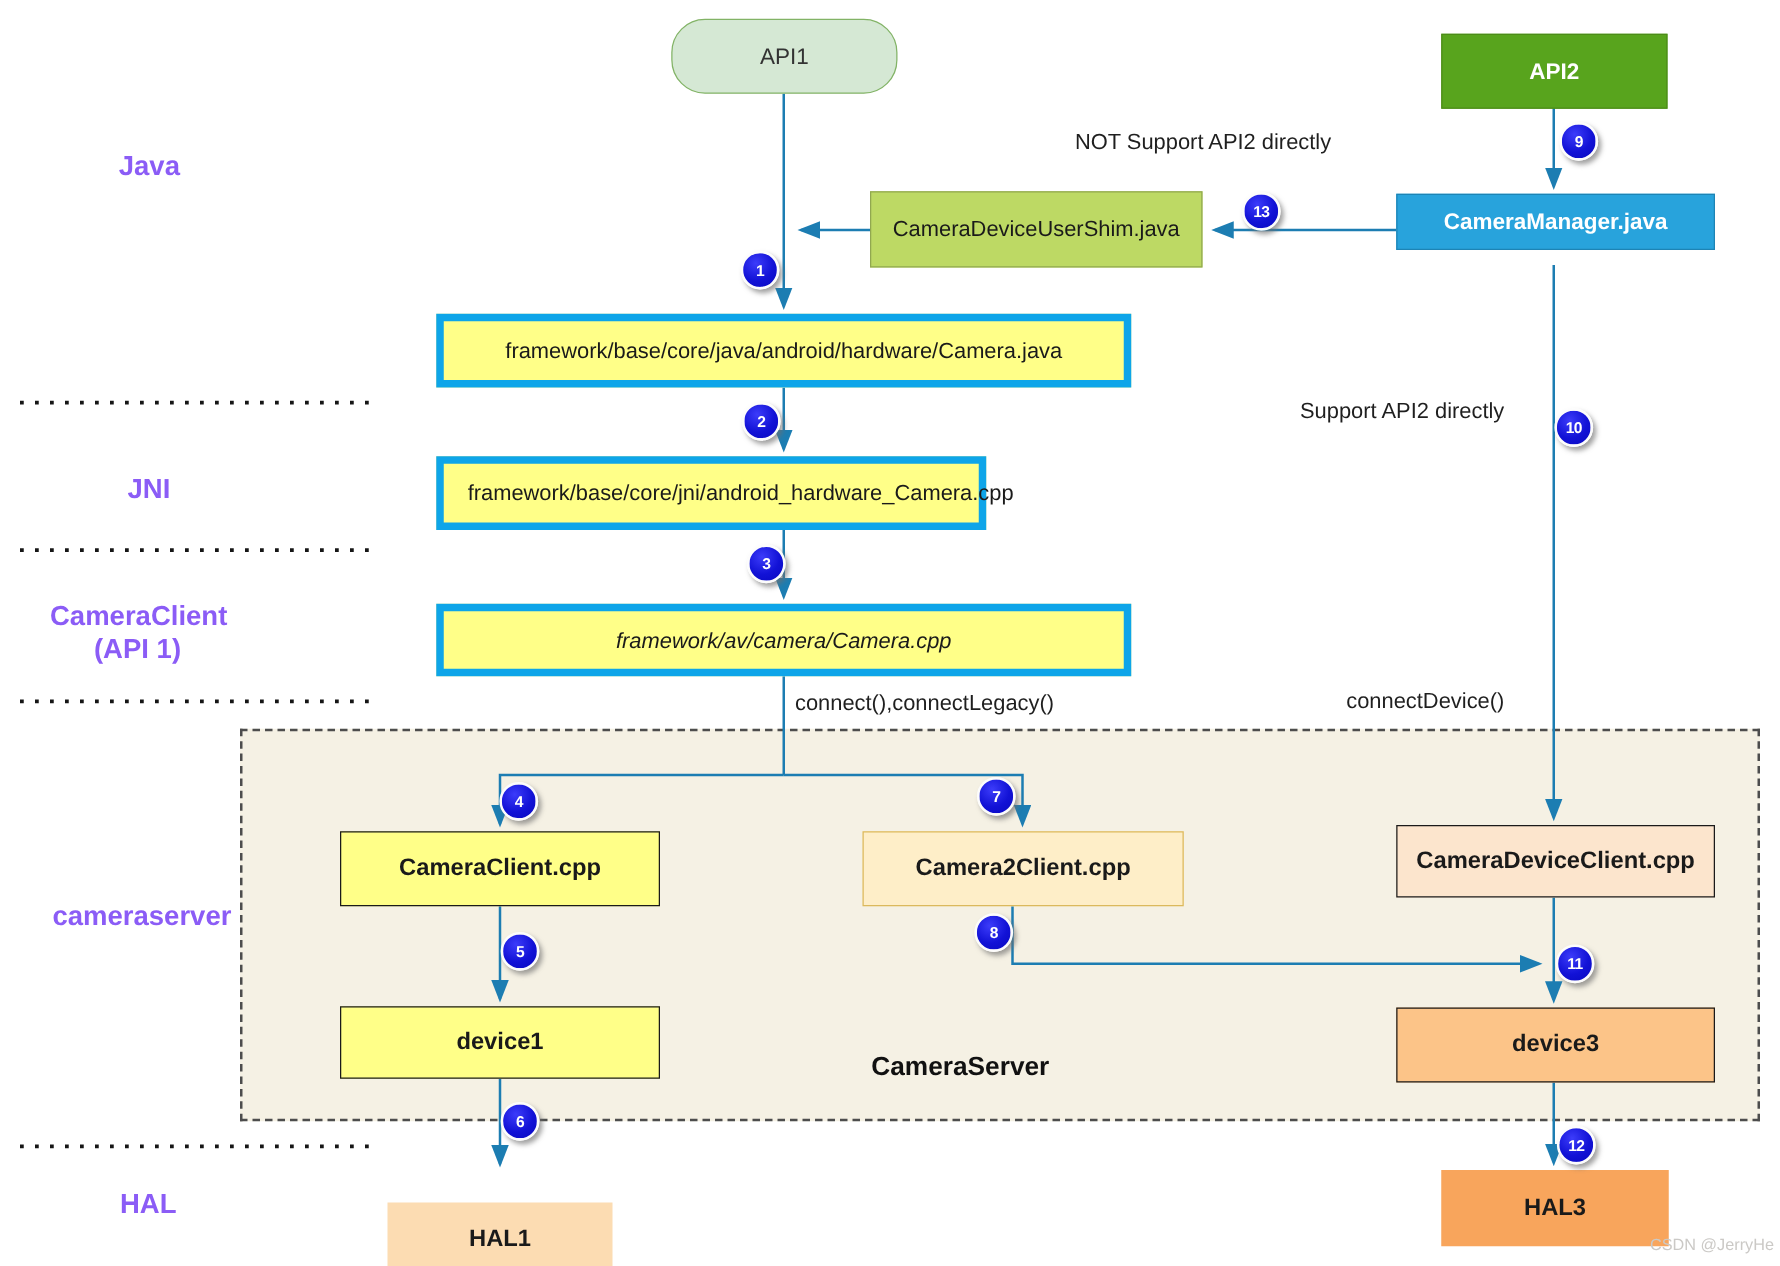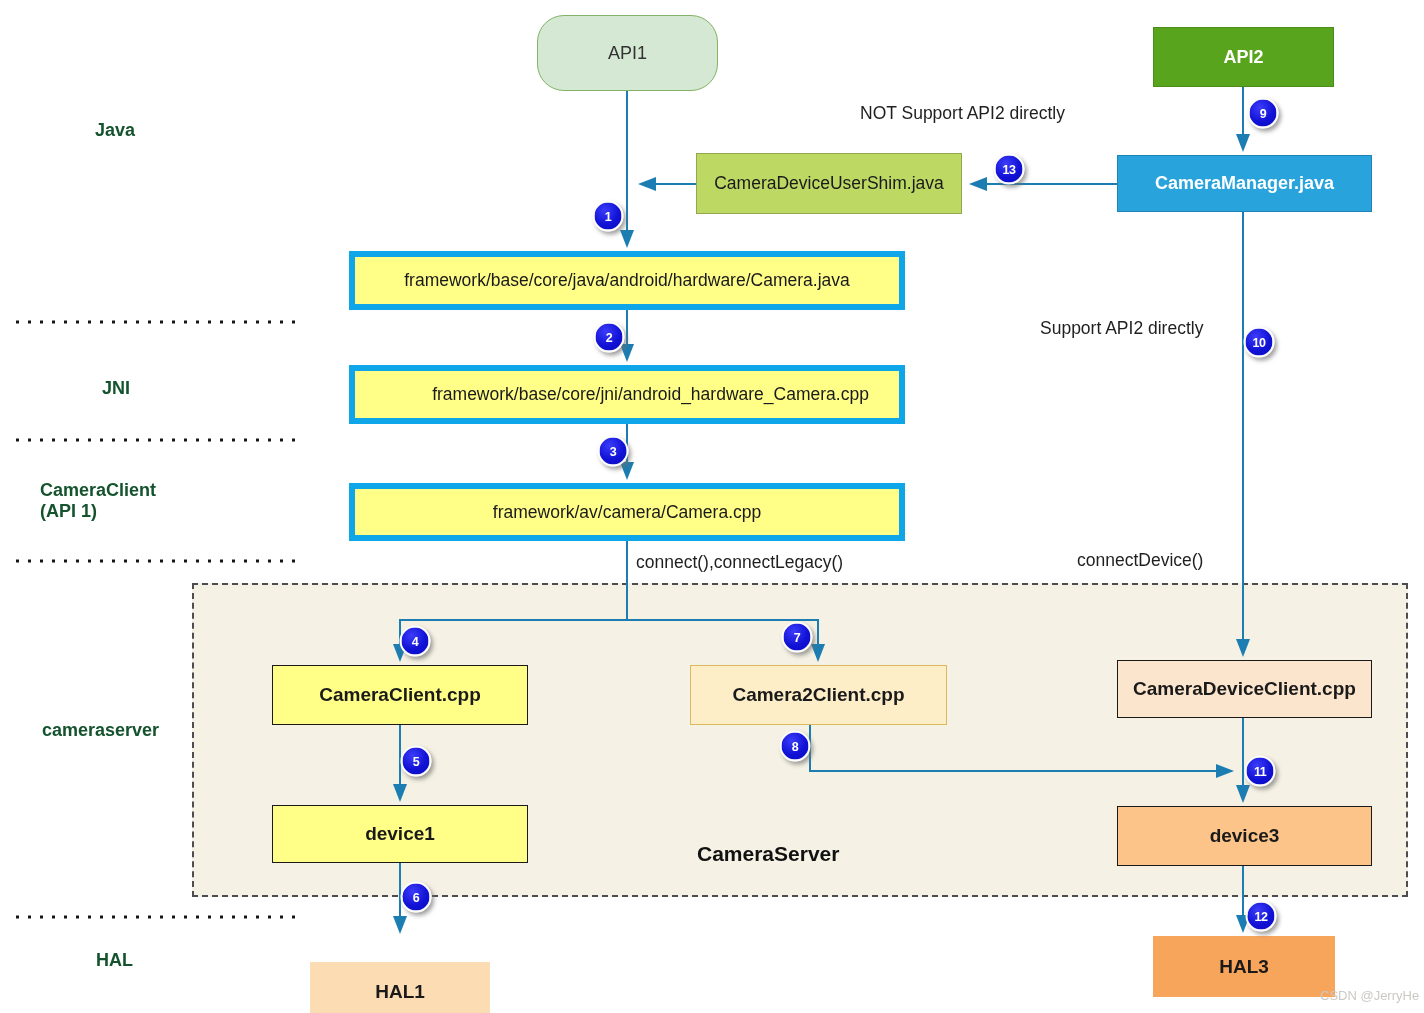--- a/index.html
+++ b/index.html
@@ -22,22 +22,22 @@
   .b-shim   { background:#bdd964; border:1px solid #91a84f; }
   .b-cm     { background:#28a3dc; border:1px solid #1d84b5; color:#ffffff; font-weight:bold; font-size:18px; }
   .b-yellow { background:#ffff88; border:6px solid #0ea5e9; }
   .b-yellow-bold { background:#ffff88; border:1.5px solid #1a1a1a; font-weight:bold; font-size:19px; }
   .b-cream  { background:#feeec8; border:1.5px solid #dbb95d; font-weight:bold; font-size:19px; }
   .b-peach  { background:#fce5cd; border:1.5px solid #1a1a1a; font-weight:bold; font-size:19px; }
   .b-orange { background:#fcc488; border:1.5px solid #1a1a1a; font-weight:bold; font-size:19px; }
   .b-hal1   { background:#fcdcb2; border:none; font-weight:bold; font-size:19px;margin-top:25px; }
   .b-hal3   { background:#f8a55c; border:none; font-weight:bold; font-size:19px; }
   .layer-label {
-    position:absolute; color:#14532d; font-weight:bold; font-size:18px;
-    text-align:left; z-index:4; white-space:nowrap;
+    position:absolute; color:#8b5cf6; font-weight:bold; font-size:22px;
+    text-align:center; z-index:4; white-space:nowrap;
   }
   .annot {
     position:absolute; font-size:17.5px; color:#1f1f1f; z-index:4; white-space:nowrap;
   }
   .annot-title { font-weight:bold; font-size:21px; color:#111; }
   .step {
     position:absolute; width:27px; height:27px; border-radius:50%;
     background: radial-gradient(circle at 38% 30%, #3c3cfa 0%, #1212d6 55%, #0808c0 100%);
     border:2px solid #fcfcfc;
     box-shadow: 2.5px 3px 4px rgba(110,110,110,0.65);
@@ -91,28 +91,28 @@
 
   <div class="layer-label" style="left:95px; top:120px;">Java</div>
   <div class="layer-label" style="left:102px; top:378px;">JNI</div>
   <div class="layer-label" style="left:40px; top:480px; width:140px;">
     <div>CameraClient</div>
     <div>(API 1)</div>
   </div>
   <div class="layer-label" style="left:42px; top:720px;">cameraserver</div>
   <div class="layer-label" style="left:96px; top:950px;">HAL</div>
 
-  <div class="box b-api1" style="left:537px; top:15px; width:181px; height:76px;border-radius:27px;">API1</div>
+  <div class="box b-api1" style="left:537px; top:15px; width:181px; height:60px;border-radius:27px;">API1</div>
   <div class="box b-api2" style="left:1153px; top:15px; width:181px; height:60px;margin-top:12px;">API2</div>
   <div class="box b-shim" style="left:696px; top:153px; width:266px; height:61px;">CameraDeviceUserShim.java</div>
-  <div class="box b-cm" style="left:1117px; top:155px; width:255px; height:57px;">CameraManager.java</div>
+  <div class="box b-cm" style="left:1117px; top:155px; width:255px; height:45px;">CameraManager.java</div>
 
   <div class="box b-yellow" style="left:349px; top:251px; width:556px; height:59px;">framework/base/core/java/android/hardware/Camera.java</div>
-  <div class="box b-yellow" style="left:349px; top:365px; width:556px; height:59px;padding-left:47px;">framework/base/core/jni/android_hardware_Camera.cpp</div>
-  <div class="box b-yellow" style="left:349px; top:483px; width:556px; height:58px;">framework/av/camera/Camera.cpp</div>
+  <div class="box b-yellow" style="left:349px; top:365px; width:440px; height:59px;padding-left:47px;">framework/base/core/jni/android_hardware_Camera.cpp</div>
+  <div class="box b-yellow" style="left:349px; top:483px; width:556px; height:58px;font-style:italic;">framework/av/camera/Camera.cpp</div>
 
   <div class="box b-yellow-bold" style="left:272px; top:665px; width:256px; height:60px;">CameraClient.cpp</div>
   <div class="box b-cream" style="left:690px; top:665px; width:257px; height:60px;">Camera2Client.cpp</div>
   <div class="box b-peach" style="left:1117px; top:660px; width:255px; height:58px;">CameraDeviceClient.cpp</div>
   <div class="box b-yellow-bold" style="left:272px; top:805px; width:256px; height:58px;">device1</div>
   <div class="box b-orange" style="left:1117px; top:806px; width:255px; height:60px;">device3</div>
 
   <div class="box b-hal1" style="left:310px; top:937px; width:180px; height:60px;">HAL1</div>
   <div class="box b-hal3" style="left:1153px; top:936px; width:182px; height:61px;">HAL3</div>
 

